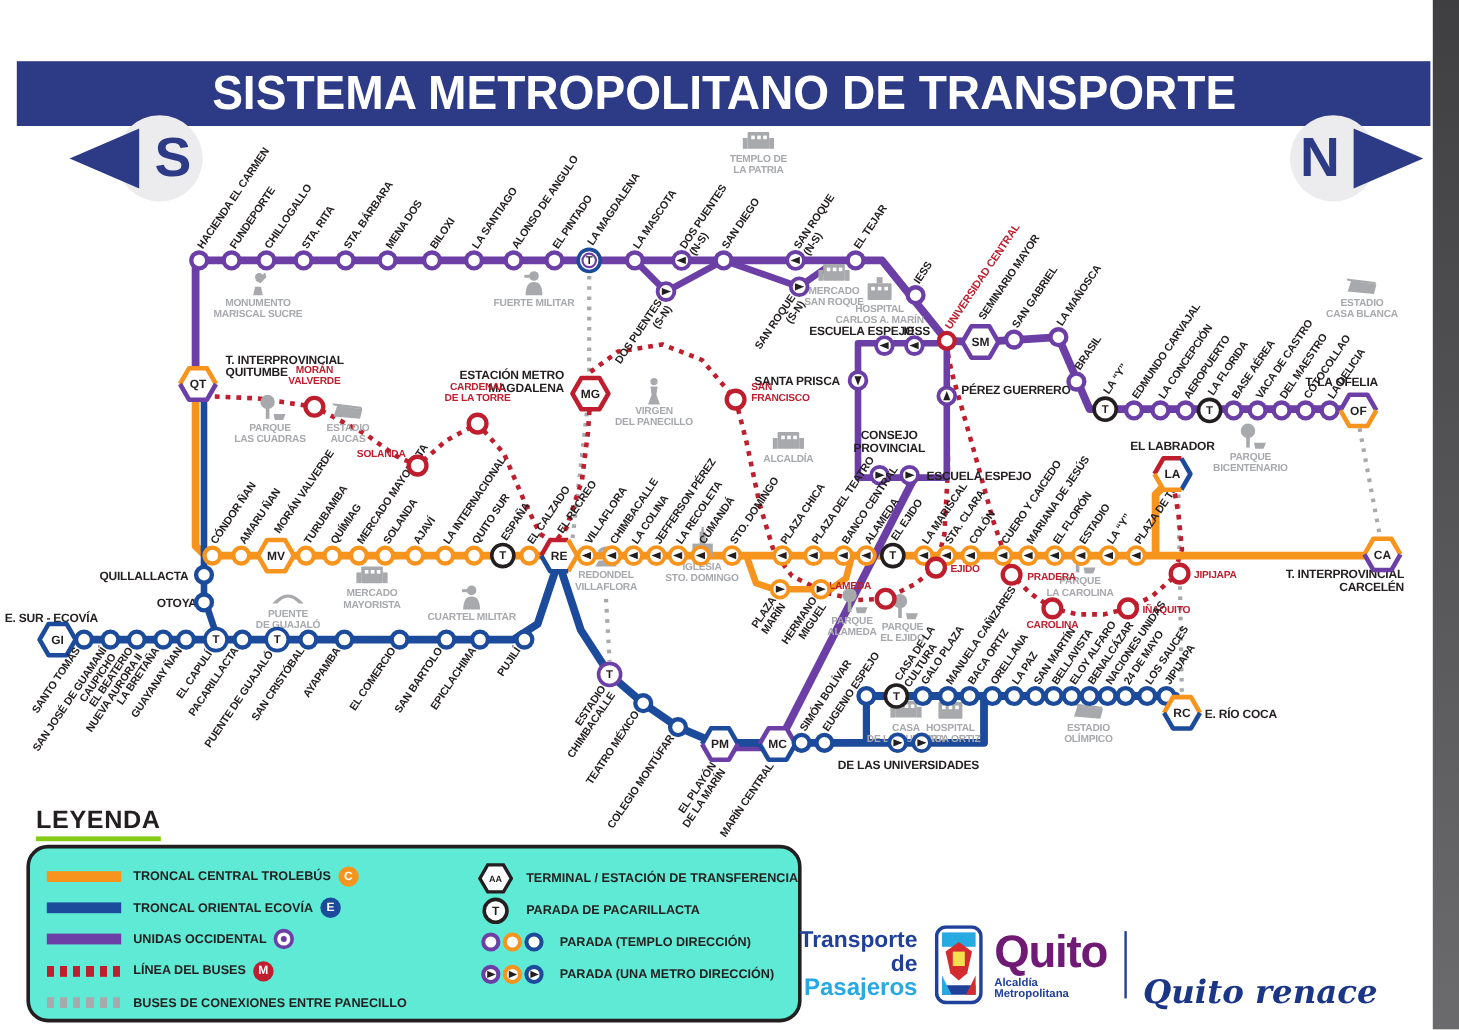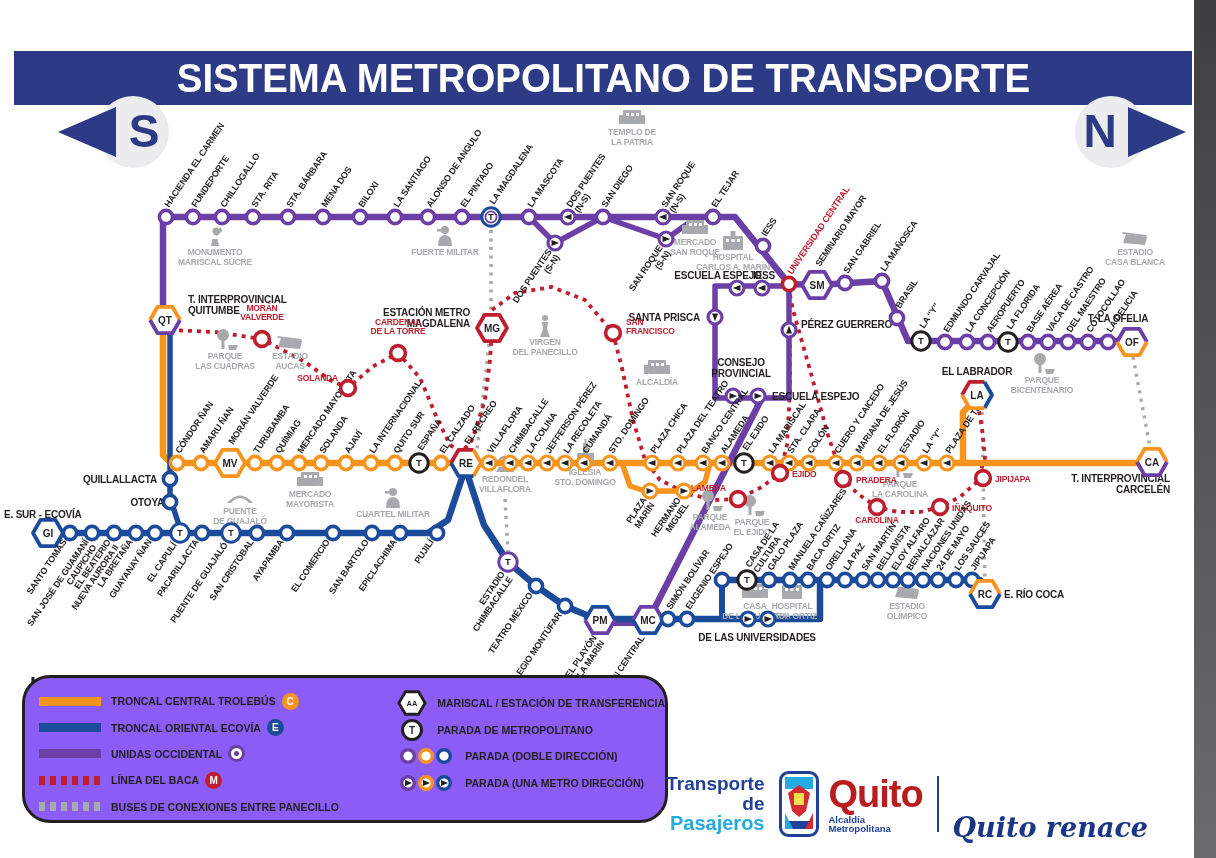--- a/index.html
+++ b/index.html
@@ -6,41 +6,41 @@
   body{width:1216px;height:858px;position:relative;background:#ffffff;overflow:hidden;
        font-family:"Liberation Sans","DejaVu Sans",sans-serif;}
   #title-banner{position:absolute;left:14px;top:8px;width:1178px;height:54px;background:#2D3A85;
        display:flex;align-items:center;justify-content:center;margin-top:43px;}
   #title-banner h1{margin:0;color:#fff;font-size:40px;font-weight:bold;letter-spacing:0px;
        transform:scaleX(.96);white-space:nowrap;}
   #edge-strip{position:absolute;right:0;top:0;width:22px;height:858px;
        background:linear-gradient(180deg,#3f3f42,#6b6b6e);}
   #map{position:absolute;left:0;top:0;}
   
-  #legend{position:absolute;left:22px;top:675px;width:640px;height:142px;border:3px solid #231F20;
-       border-radius:28px;background:#8b5cf6;display:flex;}
+  #legend{position:absolute;left:22px;top:704px;width:640px;height:142px;border:3px solid #231F20;
+       border-radius:18px;background:#5eead4;display:flex;}
   #legend-heading{position:absolute;left:30px;top:672px;font-size:21px;font-weight:bold;color:#231F20;
        border-bottom:4px solid #84cc16;padding-bottom:1px;letter-spacing:.5px;}
   #legend-rows{width:352px;padding:10px 0 0 14px;display:flex;flex-direction:column;justify-content:space-around;}
   .lg-row{display:flex;align-items:center;height:24px;}
   .lg-swatch{width:62px;height:9px;margin-right:10px;flex:none;}
   .lg-label{font-size:10.5px;font-weight:bold;color:#231F20;white-space:nowrap;}
   .lg-badge{width:17px;height:17px;border-radius:50%;margin-left:6px;flex:none;display:flex;
        align-items:center;justify-content:center;font-size:10px;font-weight:bold;color:#fff;}
   #legend-symbols{flex:1;padding:12px 0 24px 44px;display:flex;flex-direction:column;justify-content:space-around;}
   .lg-sym{display:flex;align-items:center;height:26px;}
   .lg-sym svg{margin-right:10px;flex:none;}
   
   #footer{position:absolute;left:648px;top:762px;width:500px;height:84px;display:flex;align-items:center;}
   #brand{text-align:right;margin-right:14px;line-height:1.05;}
   #brand-top{color:#21409A;font-size:19px;font-weight:bold;}
   #brand-bottom{color:#27AAE1;font-size:20px;font-weight:bold;}
   #crest{margin-right:10px;flex:none;}
   #city-block{line-height:1;}
-  #city{color:#b91c1c;font-size:38px;font-weight:bold;letter-spacing:-1px;}
+  #city{color:#701a75;font-size:38px;font-weight:bold;letter-spacing:-1px;}
   #city-sub{color:#21409A;font-size:9.5px;font-weight:bold;margin-top:2px;}
   #f-divider{width:2px;height:56px;background:#21409A;margin:0 14px;}
   #slogan{color:#1B3687;font-size:27px;font-style:italic;font-weight:bold;
        font-family:"DejaVu Serif","Liberation Serif",serif;white-space:nowrap;margin-top:46px;}
   .compass{position:absolute;}
 </style>
 </head>
 <body>
 
 <header id="title-banner">
@@ -1113,50 +1113,50 @@
       </div>
       <div class="lg-row">
         <span class="lg-swatch" style="background:#6B3FA5"></span>
         <span class="lg-label">UNIDAS OCCIDENTAL</span>
         <span class="lg-badge" style="background:#fff;border:3.5px solid #6B3FA5;width:11px;height:11px">
           <span style="width:5px;height:5px;border-radius:50%;background:#6B3FA5"></span>
         </span>
       </div>
       <div class="lg-row">
         <span class="lg-swatch" style="background:repeating-linear-gradient(90deg,#BE1E2D 0 6px,transparent 6px 11px)"></span>
-        <span class="lg-label">LÍNEA DEL BACA</span>
+        <span class="lg-label">LÍNEA DEL BUSES</span>
         <span class="lg-badge" style="background:#BE1E2D">M</span>
       </div>
       <div class="lg-row">
         <span class="lg-swatch" style="background:repeating-linear-gradient(90deg,#A7A9AC 0 6px,transparent 6px 11px)"></span>
         <span class="lg-label">BUSES DE CONEXIONES ENTRE PANECILLO</span>
       </div>
     </div>
   <div id="legend-symbols">
       <div class="lg-sym">
         <svg width="30" height="28" viewBox="-16 -14 32 28">
           <polygon points="14,0 7,12 -7,12 -14,0 -7,-12 7,-12" fill="#fff" stroke="#231F20" stroke-width="3"></polygon>
           <text x="0" y="3.5" font-size="8" font-weight="bold" text-anchor="middle" fill="#231F20">AA</text>
         </svg>
-        <span class="lg-label">MARISCAL / ESTACIÓN DE TRANSFERENCIA</span>
+        <span class="lg-label">TERMINAL / ESTACIÓN DE TRANSFERENCIA</span>
       </div>
       <div class="lg-sym">
         <svg width="30" height="26" viewBox="-15 -13 30 26">
           <circle r="9.5" fill="#fff" stroke="#231F20" stroke-width="3"></circle>
           <text x="0" y="3.5" font-size="10" font-weight="bold" text-anchor="middle" fill="#231F20">T</text>
         </svg>
-        <span class="lg-label">PARADA DE METROPOLITANO</span>
+        <span class="lg-label">PARADA DE PACARILLACTA</span>
       </div>
       <div class="lg-sym">
         <svg width="58" height="22" viewBox="0 0 58 22">
           <circle cx="11" cy="11" r="6.3" fill="#fff" stroke="#6B3FA5" stroke-width="3.4"></circle>
           <circle cx="29" cy="11" r="6.3" fill="#fff" stroke="#F7941D" stroke-width="3.4"></circle>
           <circle cx="47" cy="11" r="6.3" fill="#fff" stroke="#1C4B9C" stroke-width="3.4"></circle>
         </svg>
-        <span class="lg-label">PARADA (DOBLE DIRECCIÓN)</span>
+        <span class="lg-label">PARADA (TEMPLO DIRECCIÓN)</span>
       </div>
       <div class="lg-sym">
         <svg width="58" height="22" viewBox="0 0 58 22">
           <circle cx="11" cy="11" r="6.3" fill="#fff" stroke="#6B3FA5" stroke-width="3.4"></circle>
           <path d="M8 8 L15 11 L8 14 Z" fill="#231F20"></path>
           <circle cx="29" cy="11" r="6.3" fill="#fff" stroke="#F7941D" stroke-width="3.4"></circle>
           <path d="M26 8 L33 11 L26 14 Z" fill="#231F20"></path>
           <circle cx="47" cy="11" r="6.3" fill="#fff" stroke="#1C4B9C" stroke-width="3.4"></circle>
           <path d="M44 8 L51 11 L44 14 Z" fill="#231F20"></path>
         </svg>

